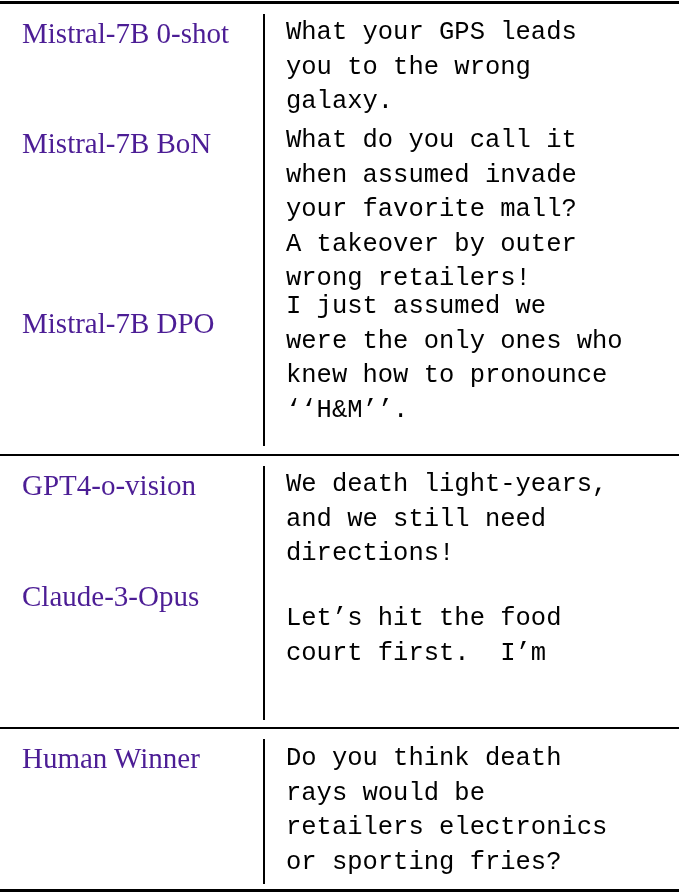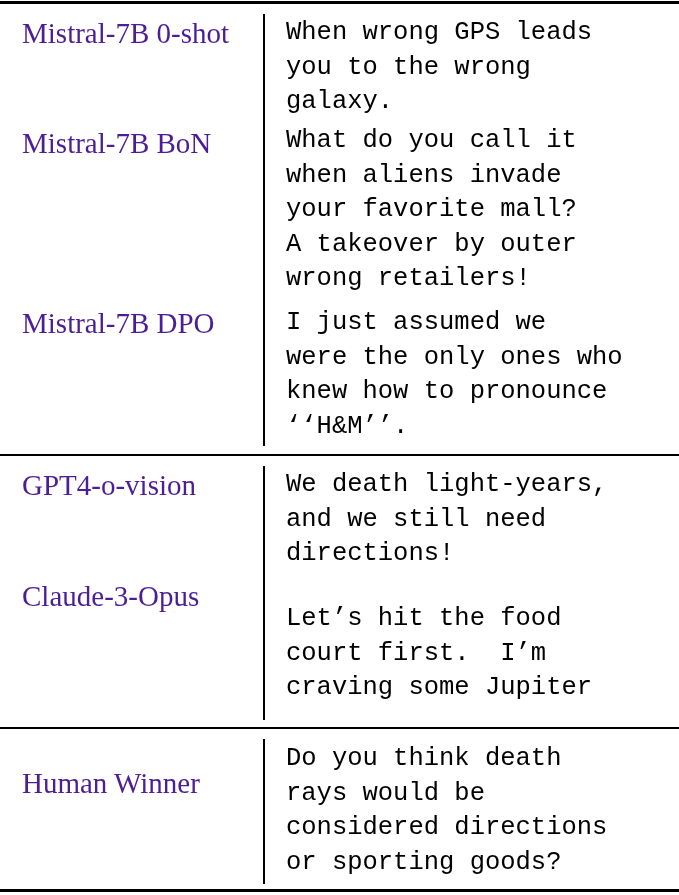--- a/index.html
+++ b/index.html
@@ -13,45 +13,45 @@
 </style>
 </head>
 <body>
 
 <div>
   <div class="rule thick" style="top:1px;"></div>
 
   <div class="vline" style="top:14px;height:432px;"></div>
   <div>
     <div class="model" style="top:16px;">Mistral-7B 0-shot</div>
-    <div class="caption" style="top:16px;"><div>When wrong GPS leads</div><div>you to the wrong</div><div>galaxy.</div></div>
+    <div class="caption" style="top:16px;"><div>What your GPS leads</div><div>you to the wrong</div><div>galaxy.</div></div>
   </div>
   <div>
     <div class="model" style="top:126px;">Mistral-7B BoN</div>
-    <div class="caption" style="top:124px;"><div>What do you call it</div><div>when aliens invade</div><div>your favorite mall?</div><div>A takeover by outer</div><div>wrong retailers!</div></div>
+    <div class="caption" style="top:124px;"><div>What do you call it</div><div>when assumed invade</div><div>your favorite mall?</div><div>A takeover by outer</div><div>wrong retailers!</div></div>
   </div>
   <div>
     <div class="model" style="top:306px;">Mistral-7B DPO</div>
-    <div class="caption" style="top:306px;"><div>I just assumed we</div><div>were the only ones who</div><div>knew how to pronounce</div><div>‘‘H&amp;M’’.</div></div>
+    <div class="caption" style="top:290px;"><div>I just assumed we</div><div>were the only ones who</div><div>knew how to pronounce</div><div>‘‘H&amp;M’’.</div></div>
   </div>
 
   <div class="rule thin" style="top:454px;"></div>
 
   <div class="vline" style="top:466px;height:254px;"></div>
   <div>
     <div class="model" style="top:468px;">GPT4-o-vision</div>
     <div class="caption" style="top:468px;"><div>We death light-years,</div><div>and we still need</div><div>directions!</div></div>
   </div>
   <div>
     <div class="model" style="top:579px;">Claude-3-Opus</div>
-    <div class="caption" style="top:602px;"><div>Let’s hit the food</div><div>court first.  I’m</div><div>craving some Jupiter</div></div>
+    <div class="caption" style="top:602px;"><div>Let’s hit the food</div><div>court first.  I’m</div></div>
   </div>
 
   <div class="rule thin" style="top:727px;"></div>
 
   <div class="vline" style="top:739px;height:145px;"></div>
   <div>
-    <div class="model" style="top:766px;">Human Winner</div>
-    <div class="caption" style="top:742px;"><div>Do you think death</div><div>rays would be</div><div>considered directions</div><div>or sporting goods?</div></div>
+    <div class="model" style="top:741px;">Human Winner</div>
+    <div class="caption" style="top:742px;"><div>Do you think death</div><div>rays would be</div><div>retailers electronics</div><div>or sporting fries?</div></div>
   </div>
 
   <div class="rule thick" style="top:889px;"></div>
 </div>
 
 </body></html>

